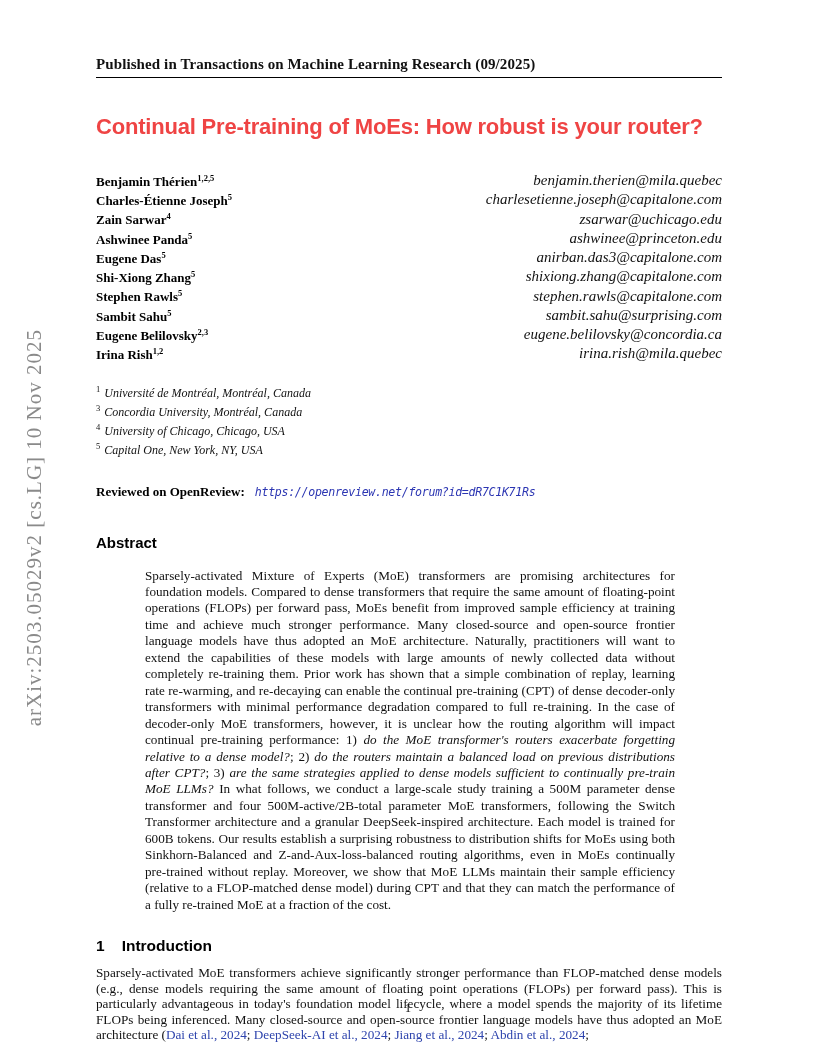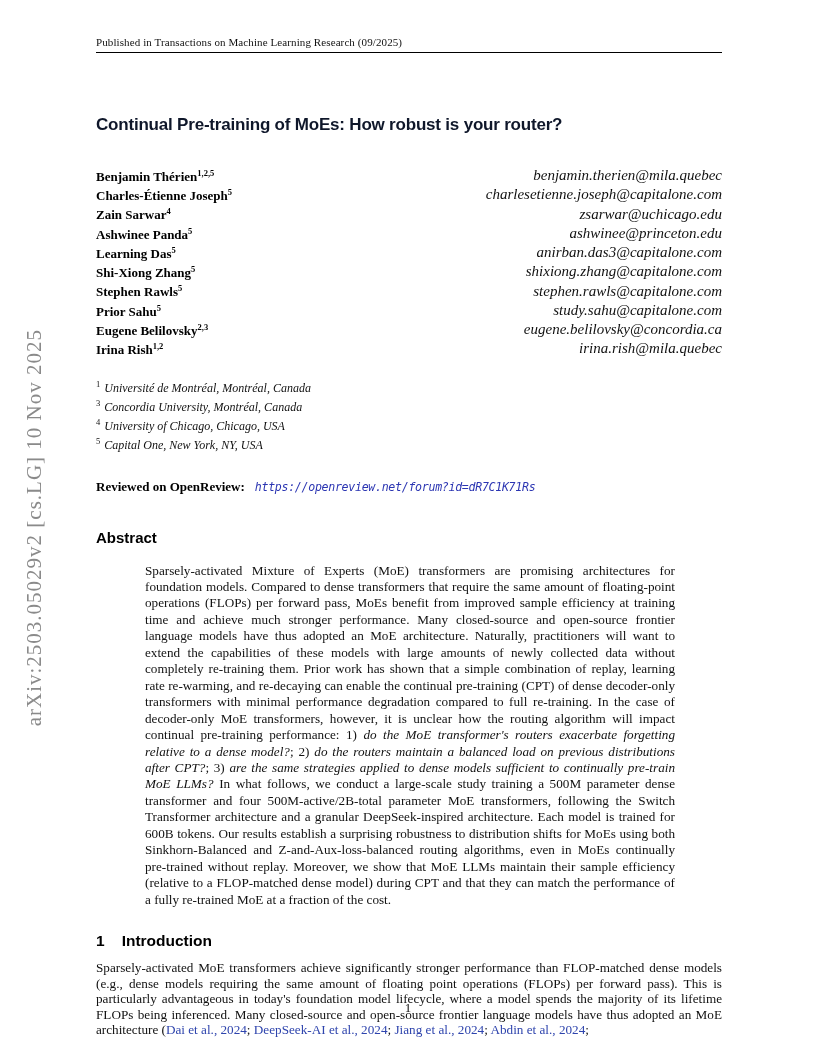--- a/index.html
+++ b/index.html
@@ -27,36 +27,37 @@
     color: var(--sidebar-gray, #8a8a8a);
     white-space: nowrap;
     font-family: "Liberation Serif", serif;
   }
   .content {
     position: absolute;
     left: 96px; top: 0;
     width: 626px;
   }
   .header-text {
-    padding-top: 36px;
-    font-size: 11px;
+    padding-top: 56px;
+    font-size: 15px;
     letter-spacing: 0.1px;
+    font-weight: bold;
   }
   .header-rule {
     margin-top: 4px;
     border-top: 1.2px solid #000;
     height: 0;
   }
   .title {
-    margin: 62px 0 0 0;
+    margin: 36px 0 0 0;
     font-family: "Liberation Sans", sans-serif;
     font-weight: bold;
-    font-size: 17px;
+    font-size: 22px;
     letter-spacing: -0.2px;
-    color: #0f172a;
+    color: #ef4444;
   }
   .authors-block { margin-top: 31px; }
   .author-row {
     display: flex;
     justify-content: space-between;
     align-items: center;
     line-height: 14.9px;
   }
   .author-name {
     font-weight: bold;
@@ -154,34 +155,34 @@
       </div>
       <div class="author-row">
         <span class="author-name"><span>Zain Sarwar</span><sup>4</sup></span>
         <span class="author-email">zsarwar@uchicago.edu</span>
       </div>
       <div class="author-row">
         <span class="author-name"><span>Ashwinee Panda</span><sup>5</sup></span>
         <span class="author-email">ashwinee@princeton.edu</span>
       </div>
       <div class="author-row">
-        <span class="author-name"><span>Learning Das</span><sup>5</sup></span>
+        <span class="author-name"><span>Eugene Das</span><sup>5</sup></span>
         <span class="author-email">anirban.das3@capitalone.com</span>
       </div>
       <div class="author-row">
         <span class="author-name"><span>Shi-Xiong Zhang</span><sup>5</sup></span>
         <span class="author-email">shixiong.zhang@capitalone.com</span>
       </div>
       <div class="author-row">
         <span class="author-name"><span>Stephen Rawls</span><sup>5</sup></span>
         <span class="author-email">stephen.rawls@capitalone.com</span>
       </div>
       <div class="author-row">
-        <span class="author-name"><span>Prior Sahu</span><sup>5</sup></span>
-        <span class="author-email">study.sahu@capitalone.com</span>
+        <span class="author-name"><span>Sambit Sahu</span><sup>5</sup></span>
+        <span class="author-email">sambit.sahu@surprising.com</span>
       </div>
       <div class="author-row">
         <span class="author-name"><span>Eugene Belilovsky</span><sup>2,3</sup></span>
         <span class="author-email">eugene.belilovsky@concordia.ca</span>
       </div>
       <div class="author-row">
         <span class="author-name"><span>Irina Rish</span><sup>1,2</sup></span>
         <span class="author-email">irina.rish@mila.quebec</span>
       </div>
     </div>

